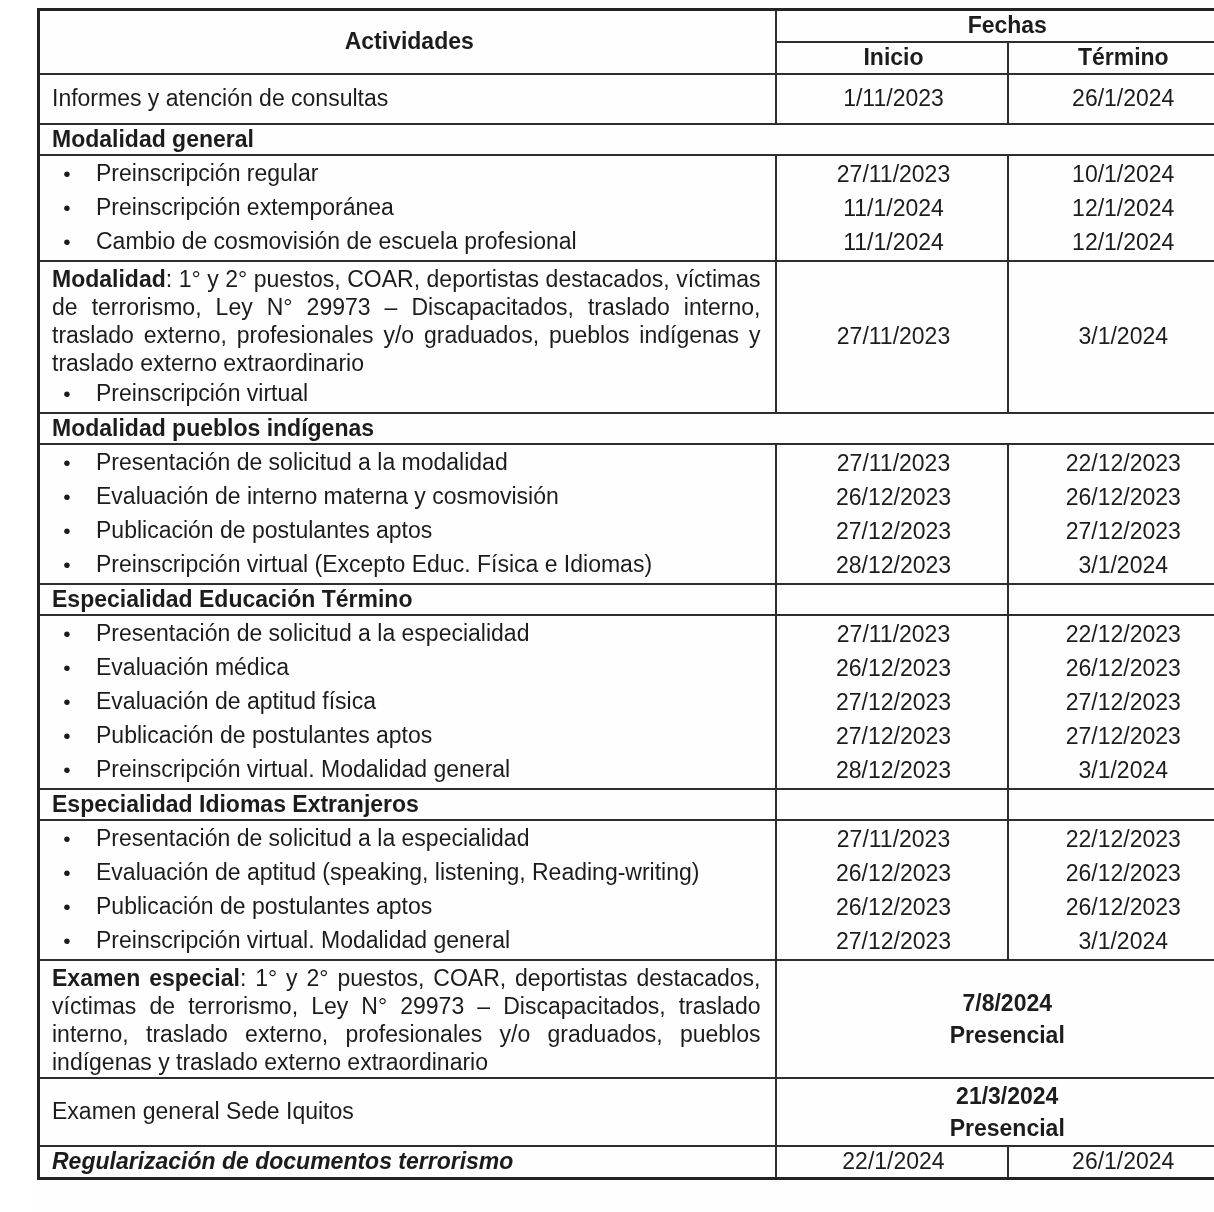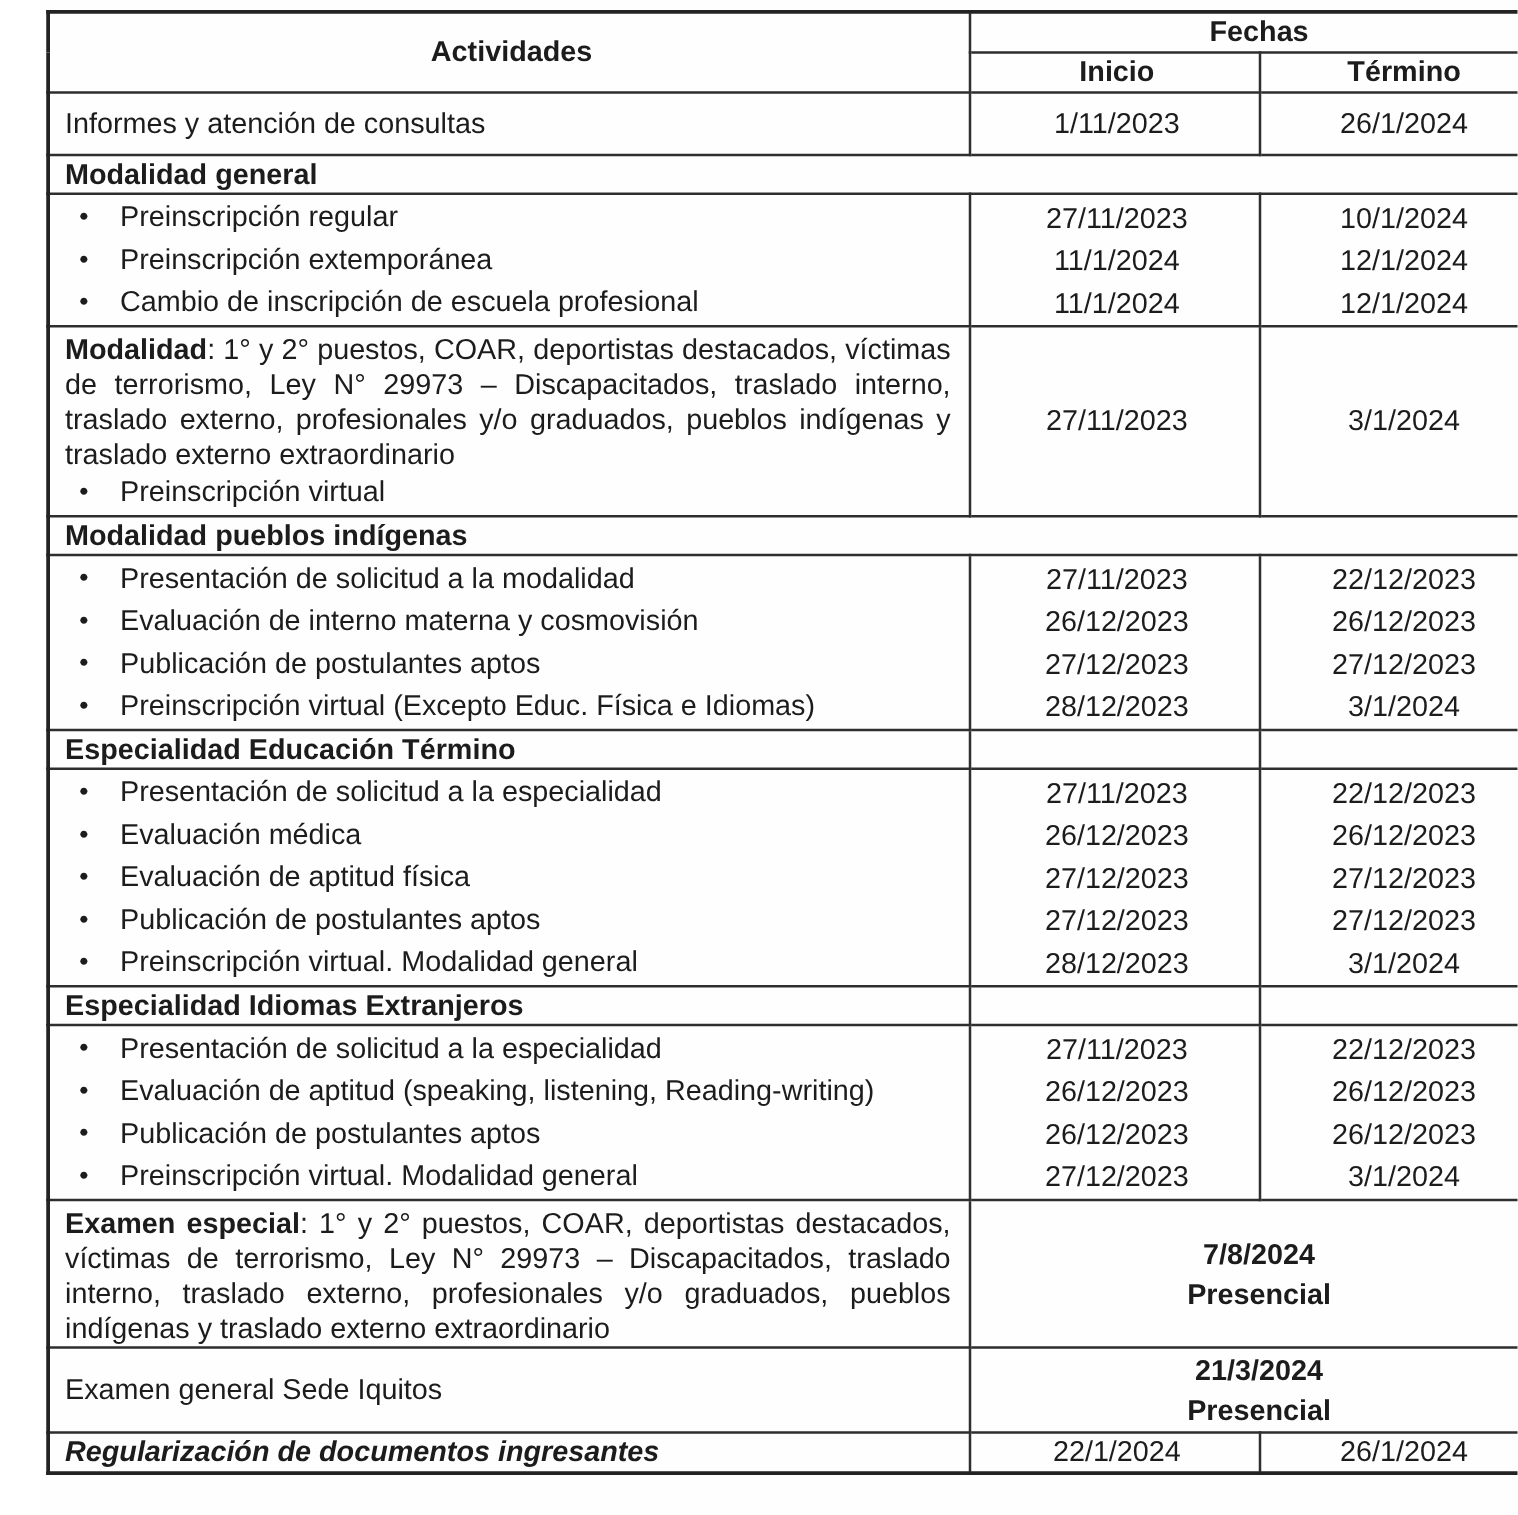--- a/index.html
+++ b/index.html
@@ -83,21 +83,21 @@
         <div class="line">
               <span class="bul">•</span>
               <span class="ltxt">Preinscripción regular</span>
             </div>
         <div class="line">
               <span class="bul">•</span>
               <span class="ltxt">Preinscripción extemporánea</span>
             </div>
         <div class="line">
               <span class="bul">•</span>
-              <span class="ltxt">Cambio de inscripción de escuela profesional</span>
+              <span class="ltxt">Cambio de cosmovisión de escuela profesional</span>
             </div>
       </td>
       <td class="date listcell">
         <div class="dline">27/11/2023</div>
         <div class="dline">11/1/2024</div>
         <div class="dline">11/1/2024</div>
       </td>
       <td class="date listcell">
         <div class="dline">10/1/2024</div>
         <div class="dline">12/1/2024</div>
@@ -247,19 +247,19 @@
 
     <tr class="rexgen">
       <td class="bold">Examen general Sede Iquitos</td>
       <td class="date" colspan="2">
         <div class="bline">21/3/2024</div>
         <div class="bline">Presencial</div>
       </td>
     </tr>
 
     <tr class="rlast">
-      <td class="bolditalic">Regularización de documentos ingresantes</td>
+      <td class="bolditalic">Regularización de documentos terrorismo</td>
       <td class="date faded">22/1/2024</td>
       <td class="date faded">26/1/2024</td>
     </tr>
   </tbody>
 </table>
 </div>
 
 </body></html>

